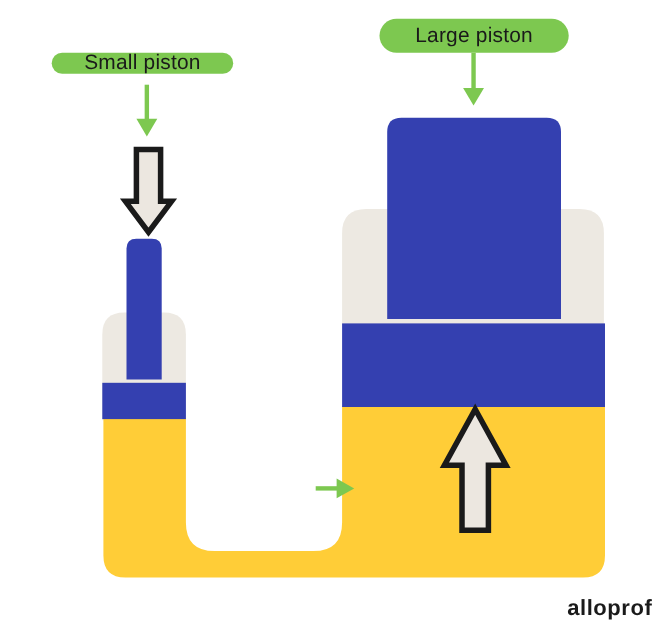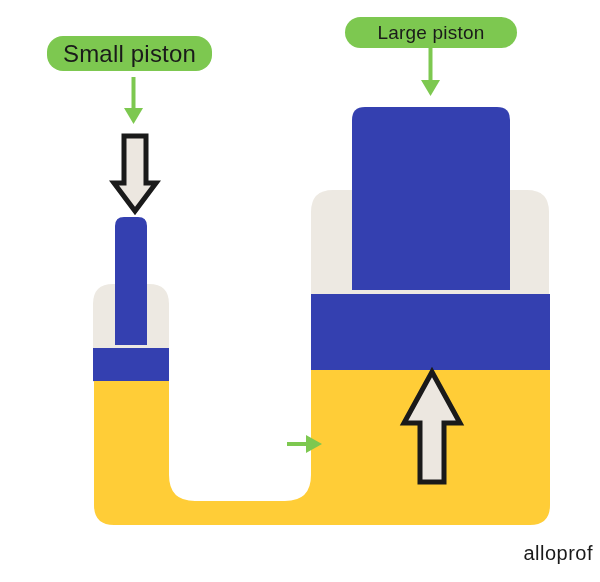--- a/index.html
+++ b/index.html
@@ -12,26 +12,26 @@
   .yellow{fill:var(--yellow,#ffcd37);}
   .blue{fill:var(--blue,#3440b0);}
   .green-stroke{stroke:var(--green,#7dc850);stroke-width:4;fill:none;}
   .green-fill{fill:var(--green,#7dc850);}
   .force-arrow{fill:var(--arrow_fill,#ece7e0);stroke:var(--outline,#1a1a1a);stroke-width:5;stroke-linejoin:miter;}
   .pill{
     position:absolute;display:flex;align-items:center;justify-content:center;
     background:var(--green,#7dc850);color:var(--outline,#1a1a1a);
     border-radius:16px;font-weight:400;letter-spacing:.2px;
   }
-  .pill-small{left:47px;top:36px;width:165px;height:35px;font-size:24px;}
+  .pill-small{left:47px;top:48px;width:165px;height:19px;font-size:19px;}
   .pill-large{left:345px;top:17px;width:172px;height:31px;font-size:19px;}
   .pill-fluid{left:188px;top:428px;width:99px;height:32px;font-size:19px;}
   .logo{
     position:absolute;left:503px;top:542px;width:90px;
-    font-size:20px;font-weight:400;color:var(--outline,#1a1a1a);
+    font-size:20px;font-weight:700;color:var(--outline,#1a1a1a);
     letter-spacing:.5px;text-align:right;
   }
 </style>
 </head>
 <body>
 
 <div class="stage">
 
   <svg width="600" height="582" viewBox="0 0 600 582">
 

